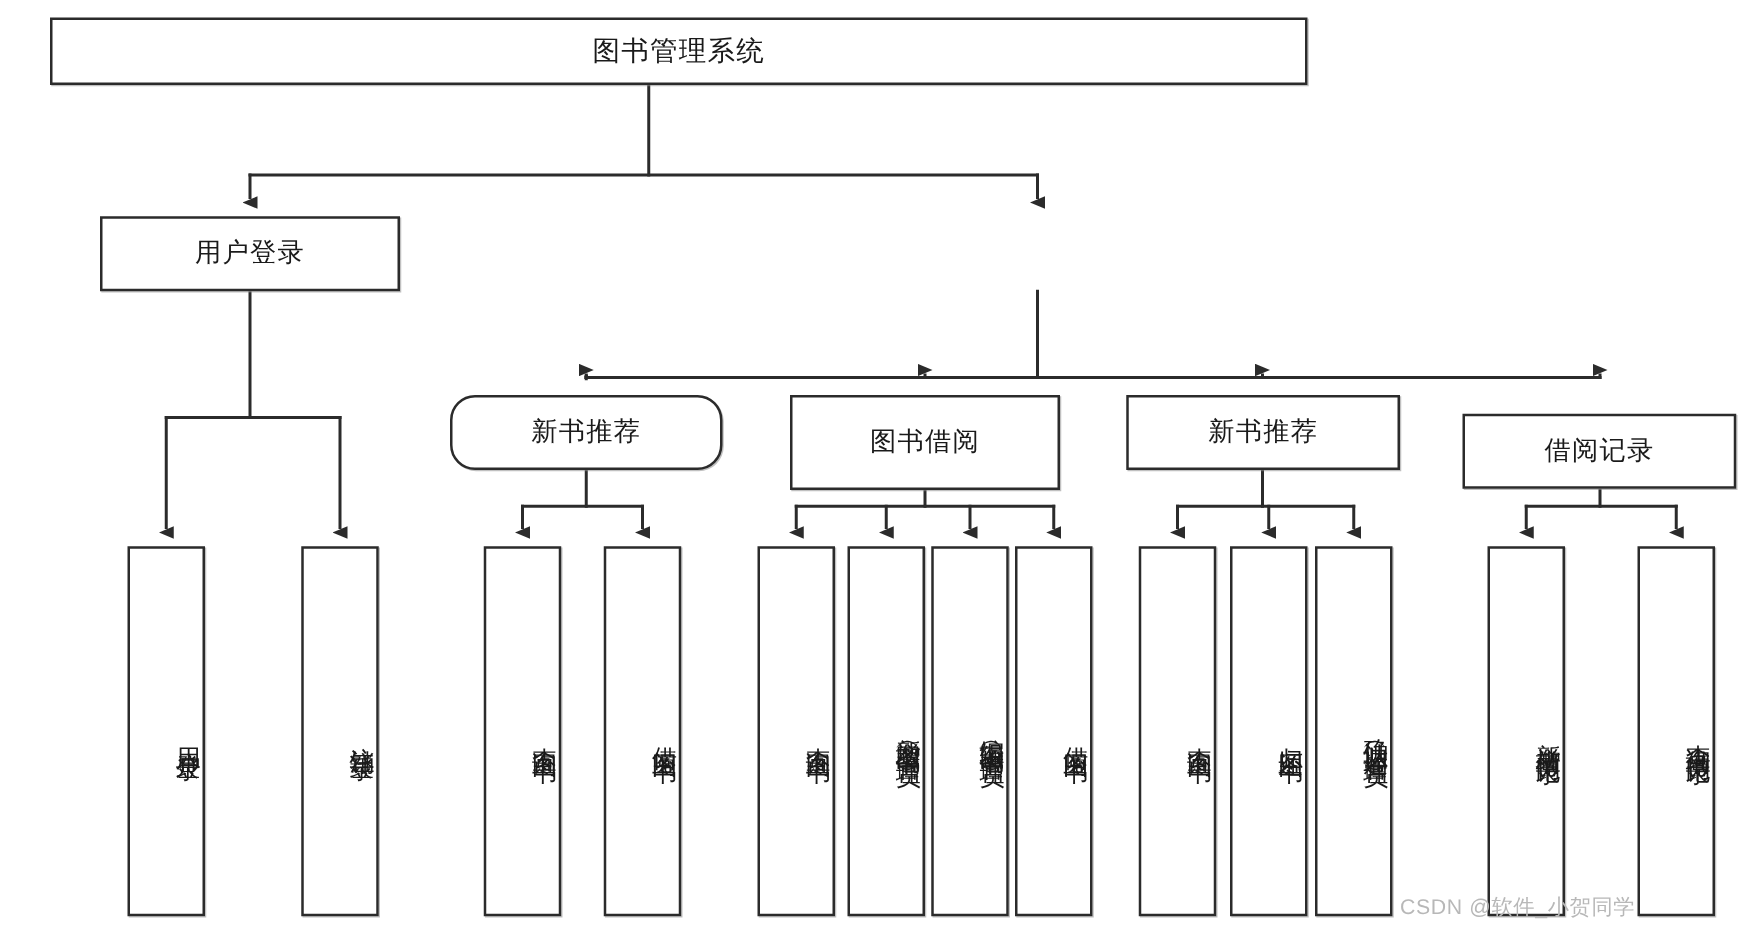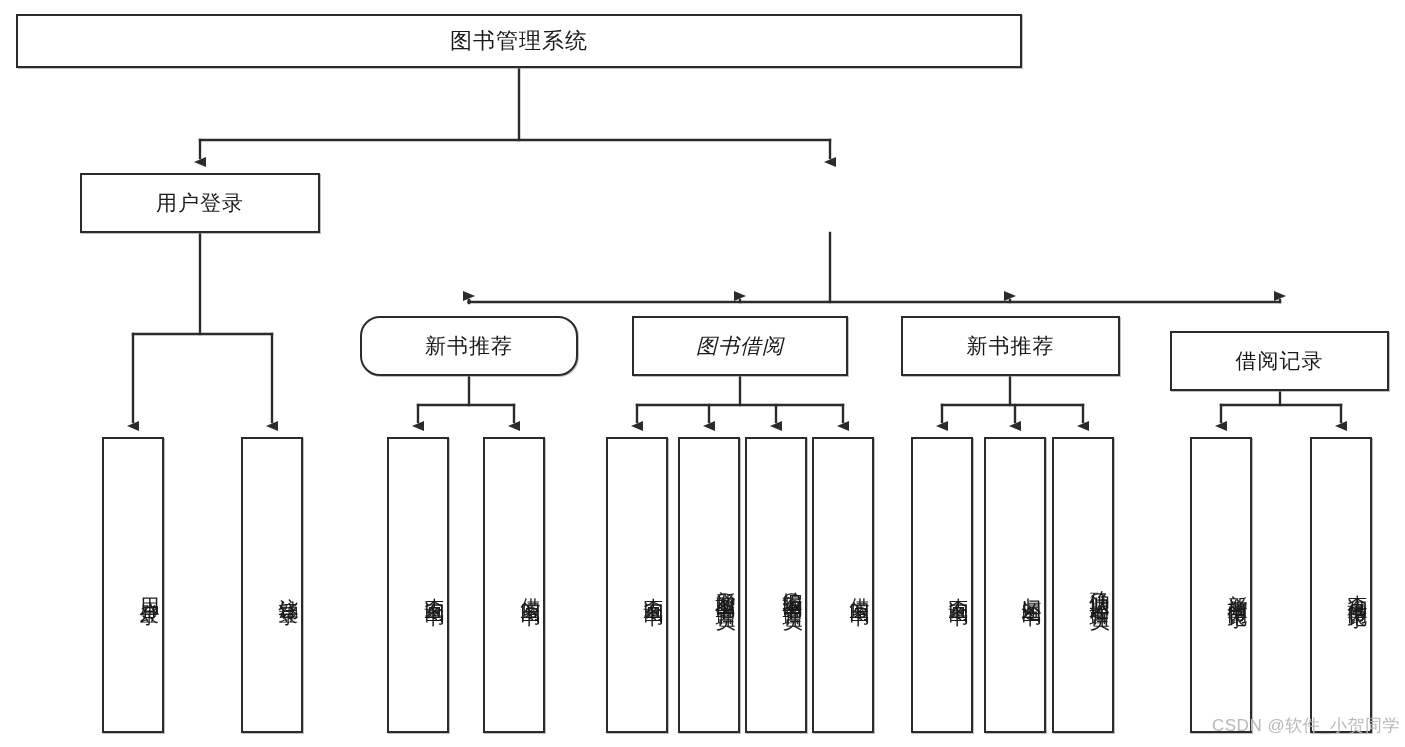--- a/index.html
+++ b/index.html
@@ -53,24 +53,25 @@
     justify-content: center;
     padding-top: 6px;
   }
   .node.vert .txt {
     writing-mode: vertical-rl;
     text-orientation: upright;
     display: block;
   }
   .node.root {
     font-size: 22px;
+    margin-left: 24px;
   }
   #watermark {
     position: absolute;
-    left: 1212px;
+    left: 1120px;
     top: 714px;
     font-size: 17px;
     color: #b8b8b8;
     white-space: nowrap;
     letter-spacing: 0.5px;
     user-select: none;
   }
 </style>
 </head>
 <body>
@@ -135,21 +136,21 @@
     <span class="txt">图书管理系统</span>
   </div>
 
   <div class="node horiz" style="left:80px;top:173px;width:240px;height:60px;">
     <span class="txt">用户登录</span>
   </div>
 
   <div class="node horiz" style="left:360px;top:316px;width:218px;height:60px;border-radius:20px;">
     <span class="txt">新书推荐</span>
   </div>
-  <div class="node horiz" style="left:632px;top:316px;width:216px;height:60px;font-style:italic;">
+  <div class="node horiz" style="left:632px;top:316px;width:216px;height:76px;">
     <span class="txt">图书借阅</span>
   </div>
   <div class="node horiz" style="left:901px;top:316px;width:219px;height:60px;">
     <span class="txt">新书推荐</span>
   </div>
   <div class="node horiz" style="left:1170px;top:316px;width:219px;height:60px;margin-top:15px;">
     <span class="txt">借阅记录</span>
   </div>
 
   <div class="node vert" style="left:102px;top:437px;width:62px;height:296px;">

